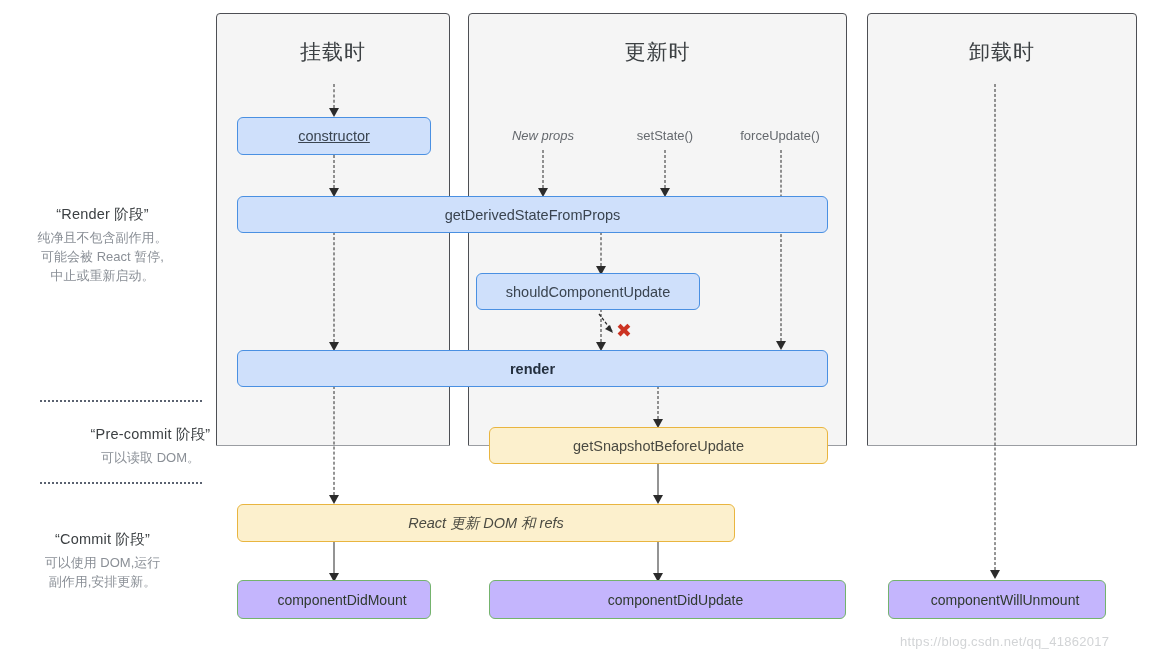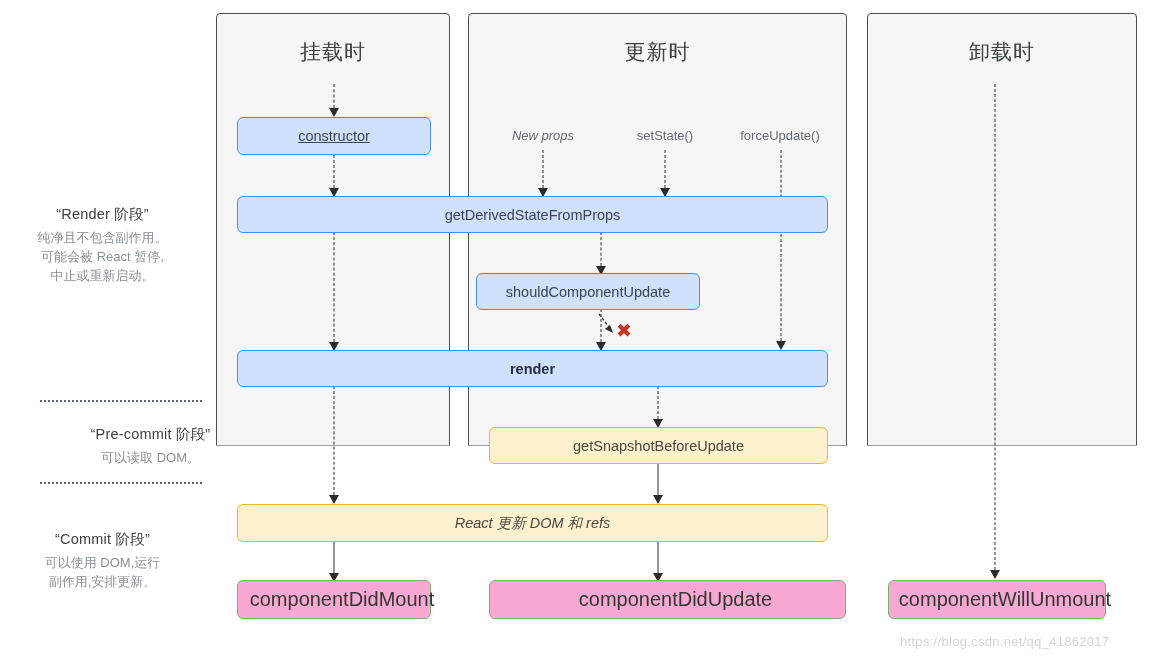--- a/index.html
+++ b/index.html
@@ -91,24 +91,24 @@
   }
   .node.yellow {
     background: #fcf0cd;
     border: 1.4px solid #e9b53f;
     color: #4a4a42;
   }
   .node.yellow.italic {
     font-style: italic;
   }
   .node.green {
-    background: #f9a8d4;
+    background: #c4b5fd;
     border: 1.4px solid #74b36d;
     color: #2f3a2f;
-    font-size: 20px;
+    font-size: 14px;
     padding-left: 16px;
   }
 
   
   .trigger {
     position: absolute;
     font-size: 13px;
     color: #65696e;
     text-align: center;
     white-space: nowrap;
@@ -303,21 +303,21 @@
   <div class="node blue" style="left:237px; top:117px; width:194px; height:38px;text-decoration:underline;">constructor</div>
 
   <div class="node blue" style="left:237px; top:196px; width:591px; height:37px;">getDerivedStateFromProps</div>
 
   <div class="node blue" style="left:476px; top:273px; width:224px; height:37px;">shouldComponentUpdate</div>
 
   <div class="node blue strong" style="left:237px; top:350px; width:591px; height:37px;">render</div>
 
   <div class="node yellow" style="left:489px; top:427px; width:339px; height:37px;">getSnapshotBeforeUpdate</div>
 
-  <div class="node yellow italic" style="left:237px; top:504px; width:591px; height:38px;">React 更新 DOM 和 refs</div>
+  <div class="node yellow italic" style="left:237px; top:504px; width:498px; height:38px;">React 更新 DOM 和 refs</div>
 
   <div class="node green" style="left:237px; top:580px; width:194px; height:39px;">componentDidMount</div>
 
   <div class="node green" style="left:489px; top:580px; width:357px; height:39px;">componentDidUpdate</div>
 
   <div class="node green" style="left:888px; top:580px; width:218px; height:39px;">componentWillUnmount</div>
 
   <div class="watermark" style="left:900px; top:634px;text-align:right;">https://blog.csdn.net/qq_41862017</div>
 
 </div>

